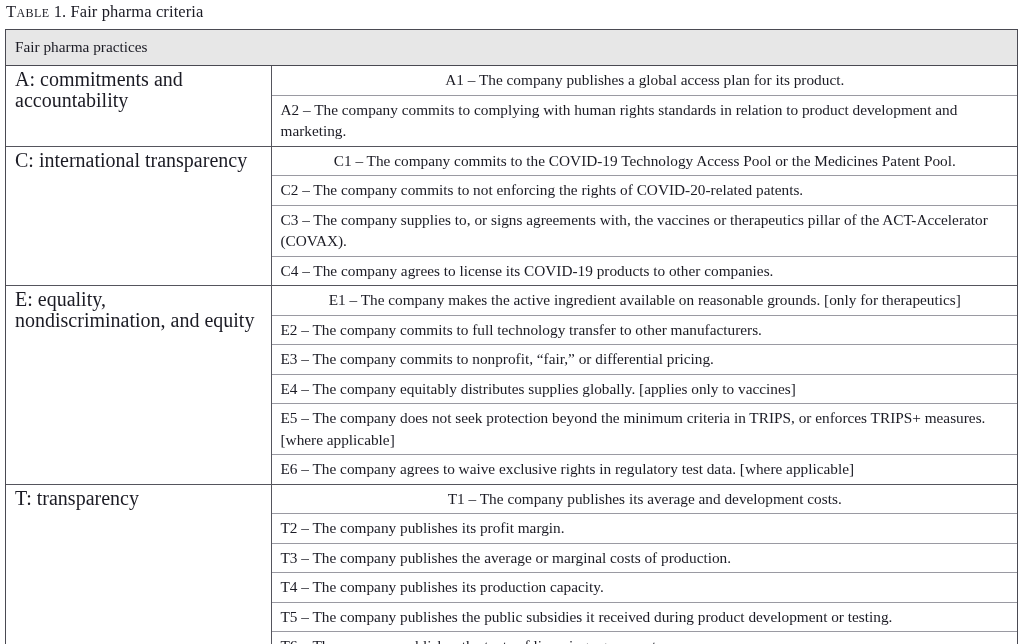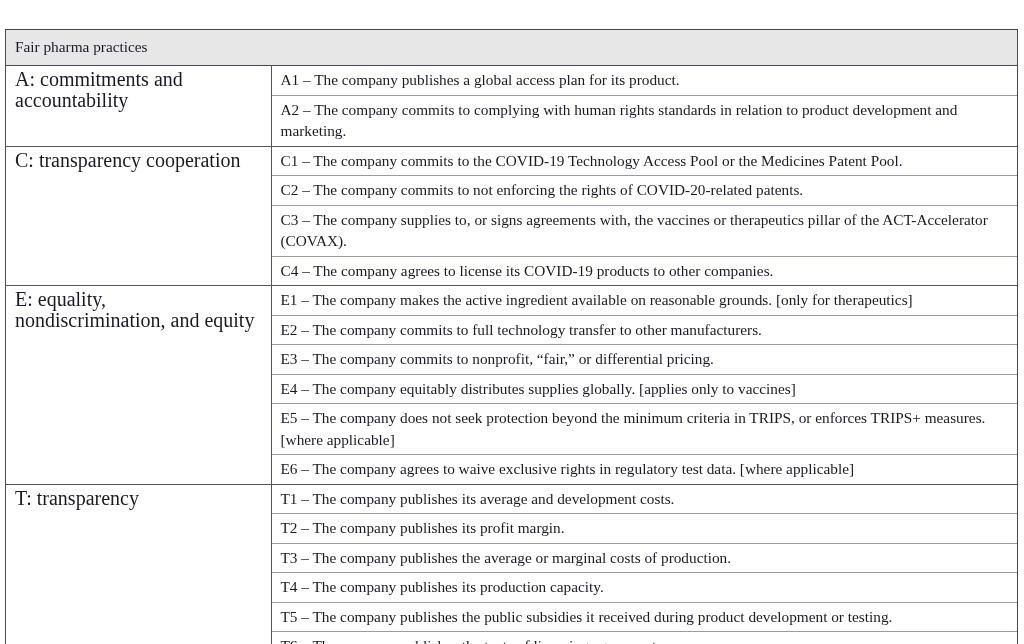--- a/index.html
+++ b/index.html
@@ -90,27 +90,30 @@
 
   td.crit {
     vertical-align: top;
     font-size: 15.3px;
     line-height: 21.5px;
     padding: 3px 8px 4px 9px;
     border-top: 1px solid #9a9aa2;
     color: #1b1b24;
     word-wrap: break-word;
   }
-  tr.group-start td.crit { border-top: 1px solid #55555d; }
+  tr.group-start td.crit { border-top: 1px solid #55555d; text-align: center; }
 </style>
 </head>
 <body>
 
 <div class="page">
 
+  <div class="caption">
+    <span class="tbl-word">Table</span><span> 1. Fair pharma criteria</span>
+  </div>
 
   <div class="tbl-wrap">
     <table class="fair">
       <colgroup>
         <col class="c1">
         <col class="c2">
       </colgroup>
       <thead>
         <tr>
           <th class="hdr-cell" colspan="2">Fair pharma practices</th>
@@ -118,21 +121,21 @@
       </thead>
       <tbody id="tbody">
           <tr class="group-start first-group">
             <td class="group-label" rowspan="2">A: commitments and accountability</td>
             <td class="crit">A1 – The company publishes a global access plan for its product.</td>
           </tr>
           <tr>
             <td class="crit">A2 – The company commits to complying with human rights standards in relation to product development and marketing.</td>
           </tr>
           <tr class="group-start">
-            <td class="group-label" rowspan="4">C: transparency cooperation</td>
+            <td class="group-label" rowspan="4">C: international transparency</td>
             <td class="crit">C1 – The company commits to the COVID-19 Technology Access Pool or the Medicines Patent Pool.</td>
           </tr>
           <tr>
             <td class="crit">C2 – The company commits to not enforcing the rights of COVID-20-related patents.</td>
           </tr>
           <tr>
             <td class="crit">C3 – The company supplies to, or signs agreements with, the vaccines or therapeutics pillar of the ACT-Accelerator (COVAX).</td>
           </tr>
           <tr>
             <td class="crit">C4 – The company agrees to license its COVID-19 products to other companies.</td>

